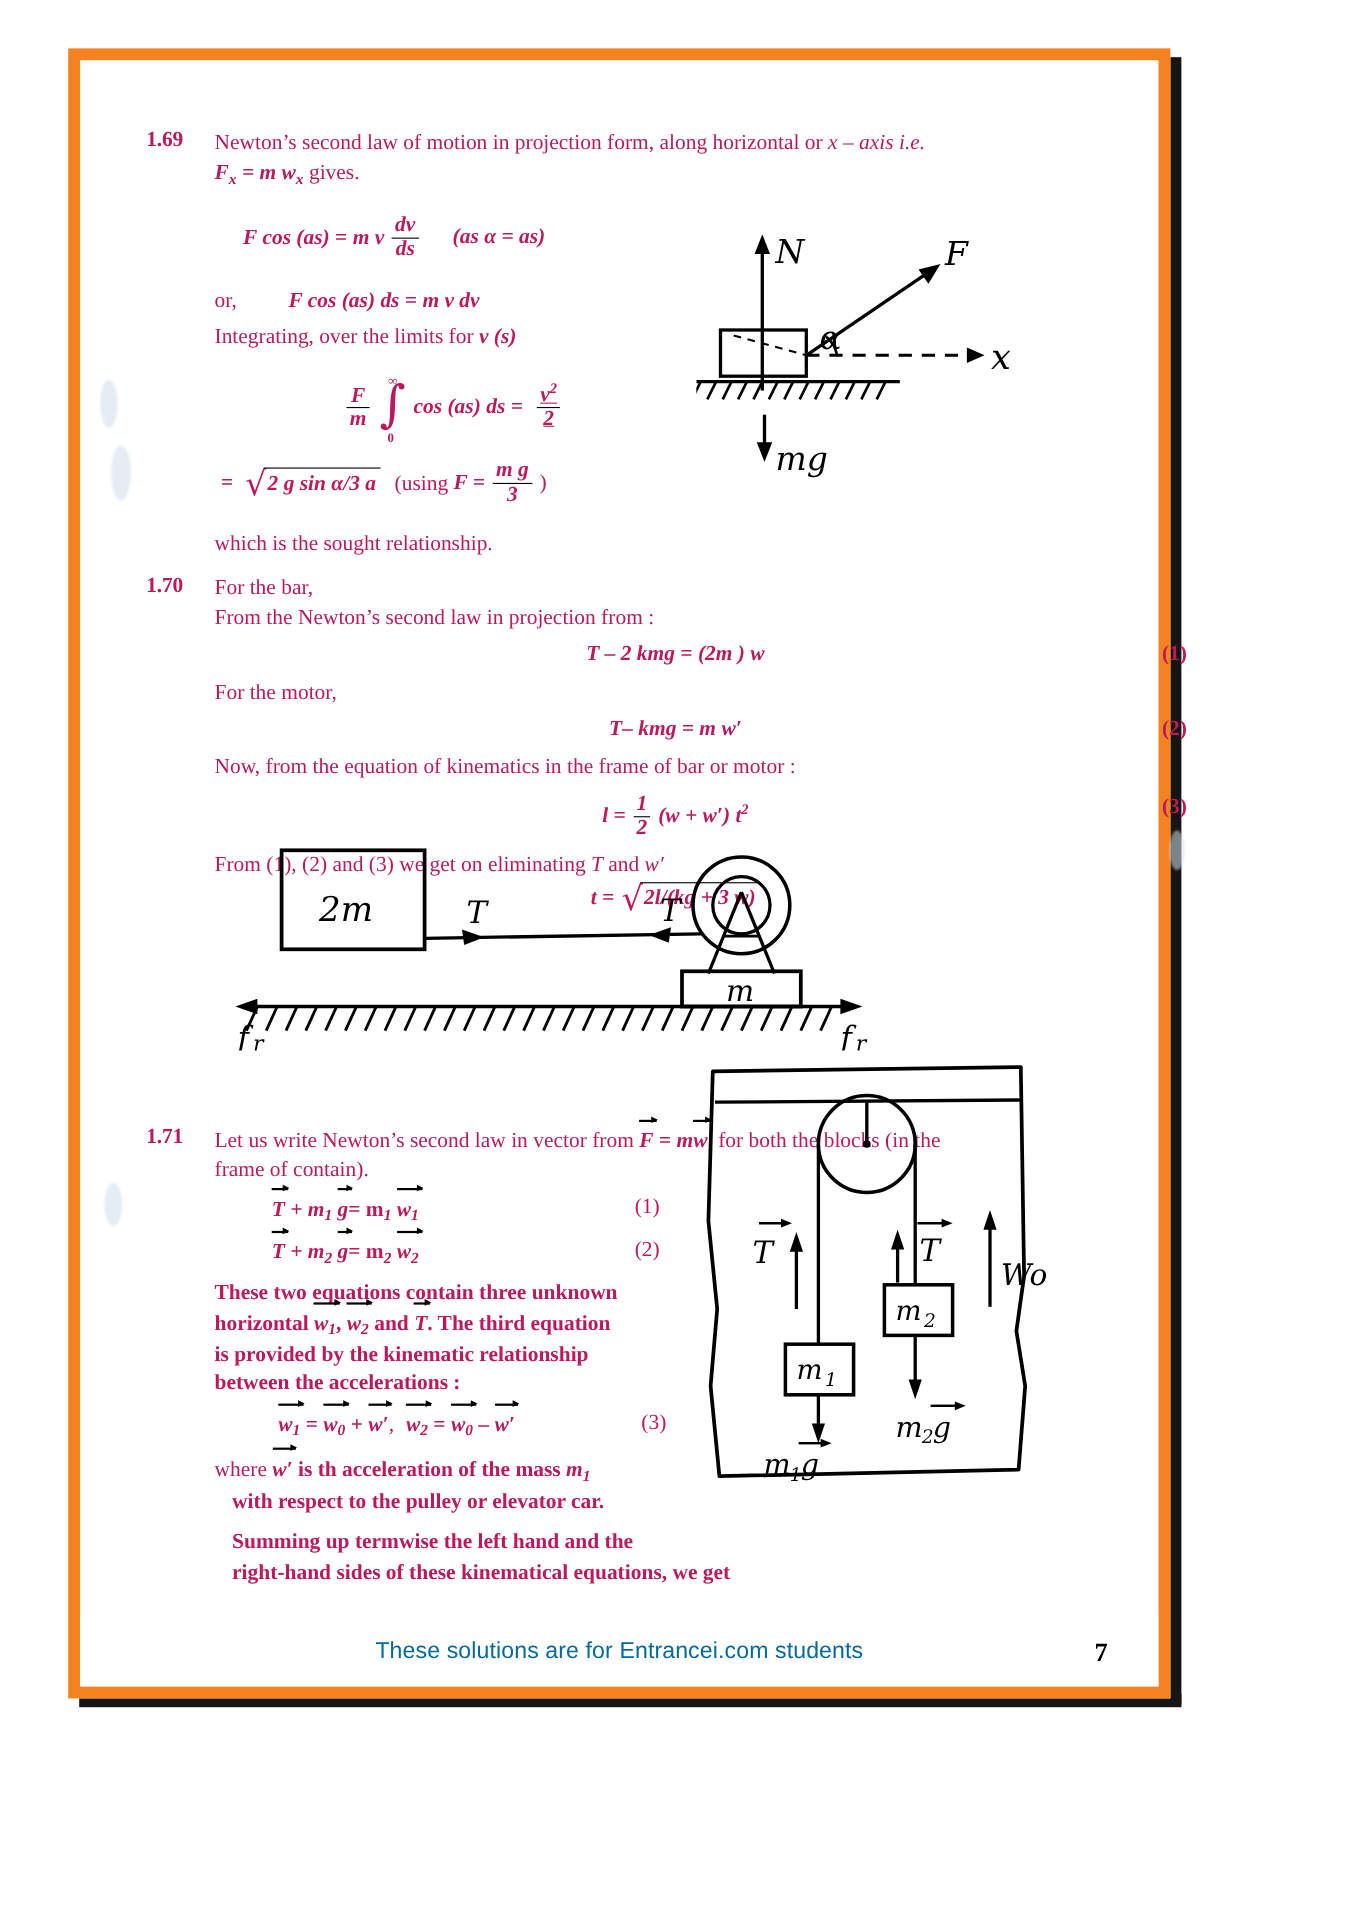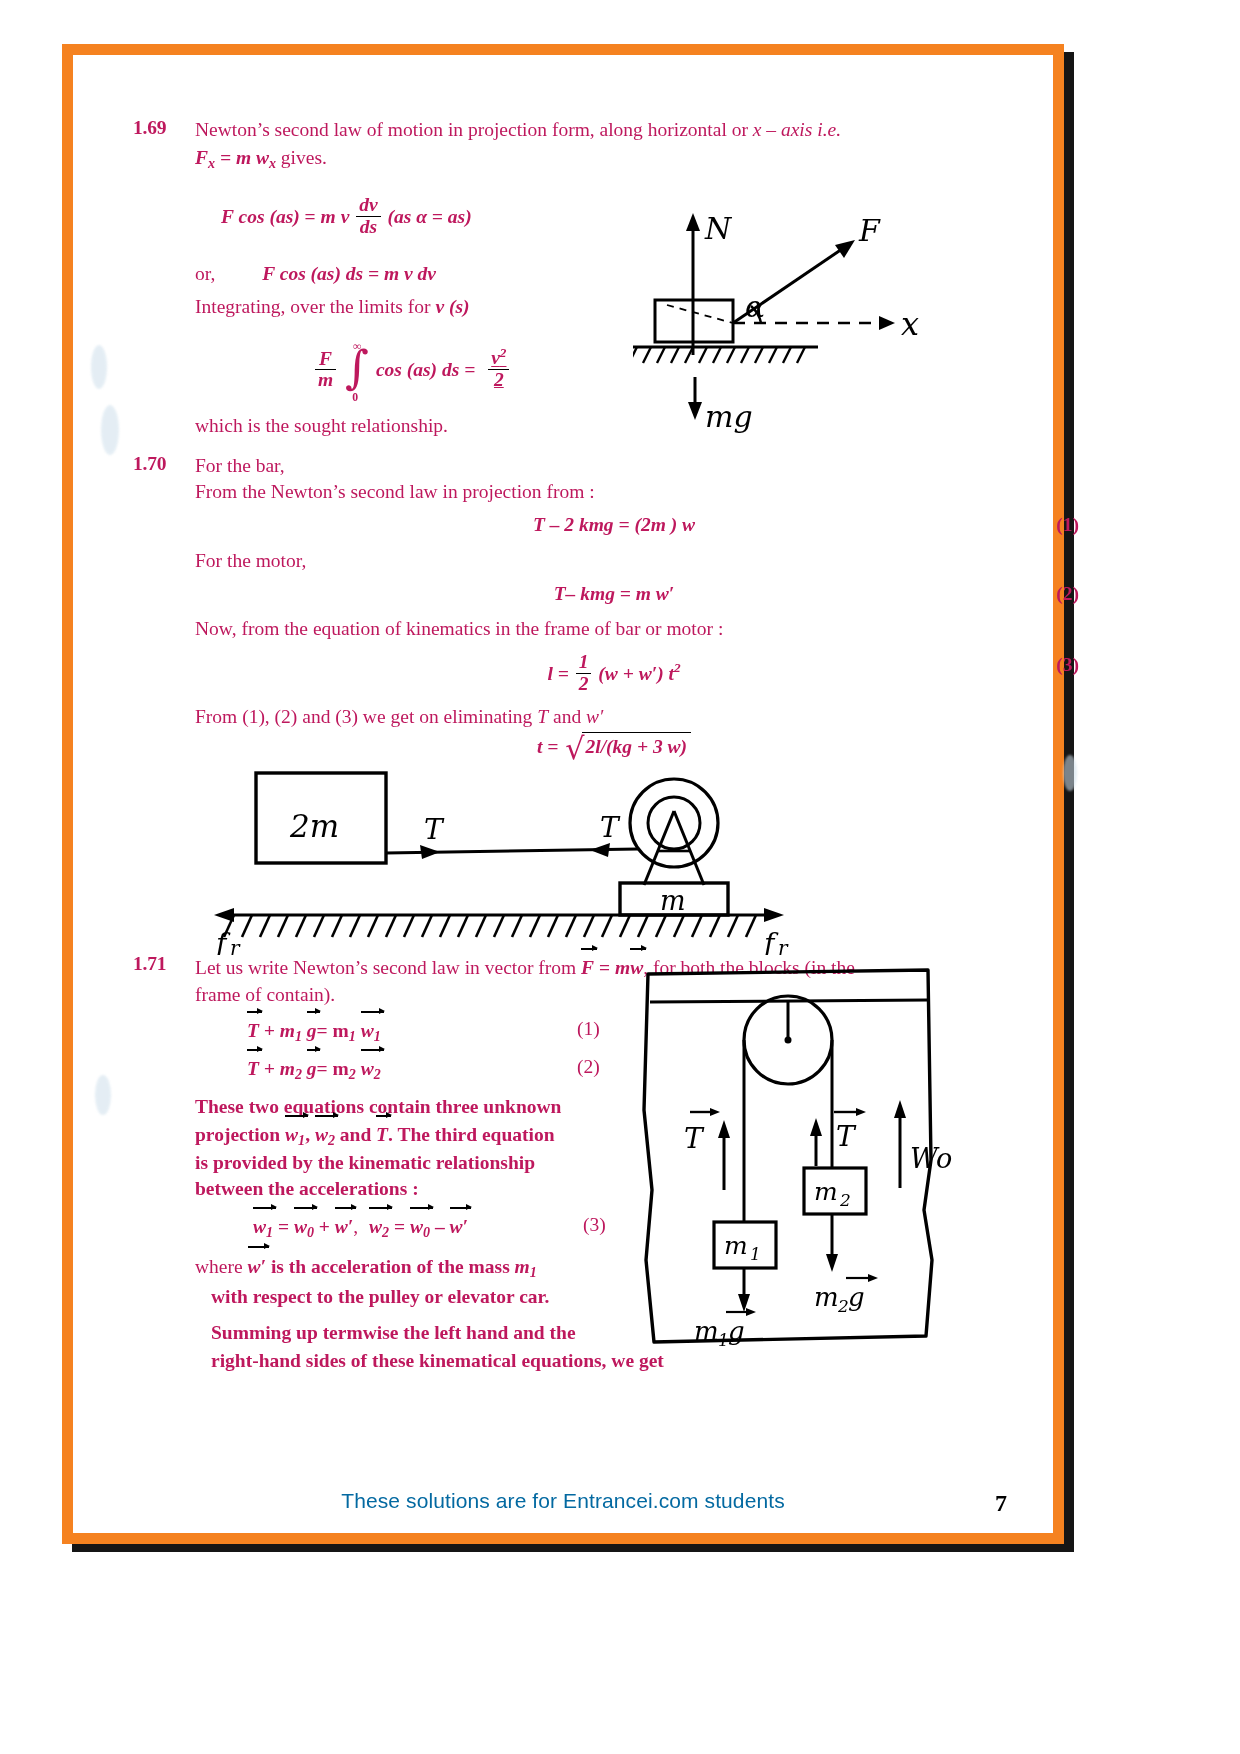--- a/index.html
+++ b/index.html
@@ -252,21 +252,21 @@
             </div>
 
             <div class="eqline" style="margin-left:26px;margin-top:22px;">
               <span class="bi">F cos (as)</span>
               <span class="b">=</span>
               <span class="bi">m v</span>
               <span class="frac bi">
                 <span class="num">dv</span>
                 <span class="den">ds</span>
               </span>
-              <span class="bi" style="margin-left:0;text-align:center;">(as  α =  as)</span>
+              <span class="bi" style="margin-left:24px;text-align:center;">(as  α =  as)</span>
             </div>
 
             <div class="eqline" style="margin-top:24px;">
               <span>or,</span>
               <span class="bi" style="margin-left:42px;">F cos (as) ds =  m v dv</span>
             </div>
 
             <div style="margin-top:-2px;">
               <span>Integrating, over the limits for</span>
               <span class="bi">v (s)</span>
@@ -283,20 +283,33 @@
                 <span class="lim-bot">0</span>
               </span>
               <span class="bi">cos (as) ds  =</span>
               <span class="frac bi" style="margin-left:8px;text-decoration:underline;">
                 <span class="num"><span>v</span><sup>2</sup></span>
                 <span class="den">2</span>
               </span>
             </div>
 
 
+            <div class="eqline" style="margin-top:26px;margin-left:6px;">
+              <span class="b">=</span>
+              <span class="rad" style="margin-left:4px;">
+                <span class="sign">√</span><span class="bar bi">2 g sin α/3 a</span>
+              </span>
+              <span style="margin-left:8px;">(using</span>
+              <span class="bi">F =</span>
+              <span class="frac bi">
+                <span class="num">m g</span>
+                <span class="den">3</span>
+              </span>
+              <span>)</span>
+            </div>
 
             <div style="margin-top:22px;">which is the sought relationship.</div>
           </div>
         </div>
 
         <div class="prob" style="margin-top:14px;">
           <div class="prob-num">1.70</div>
           <div class="prob-body">
 
             <div style="margin-top:6px;">For the bar,</div>
@@ -368,21 +381,21 @@
               <span class="vec bi">T</span>
               <span class="bi">+ m</span><sub class="bi">2</sub>
               <span class="vec bi">g</span><span class="b">=  m</span><sub class="bi">2</sub>
               <span class="vec bi"><span>w</span><sub>2</sub></span>
               <span style="position:absolute;left:330px;top:0;">(2)</span>
             </div>
 
             <div style="width:480px;margin-top:10px;line-height:1.33;">
               <div class="b">These two equations contain three unknown</div>
               <div class="b">
-                <span>projection</span>
+                <span>horizontal</span>
                 <span class="vec bi"><span>w</span><sub>1</sub></span><span>,</span>
                 <span class="vec bi"><span>w</span><sub>2</sub></span>
                 <span>and</span>
                 <span class="vec bi">T</span><span>. The third equation</span>
               </div>
               <div class="b">is provided by the kinematic relationship</div>
               <div class="b">between the accelerations :</div>
             </div>
 
             <div class="eqline" style="margin-left:58px;margin-top:10px;position:relative;">

